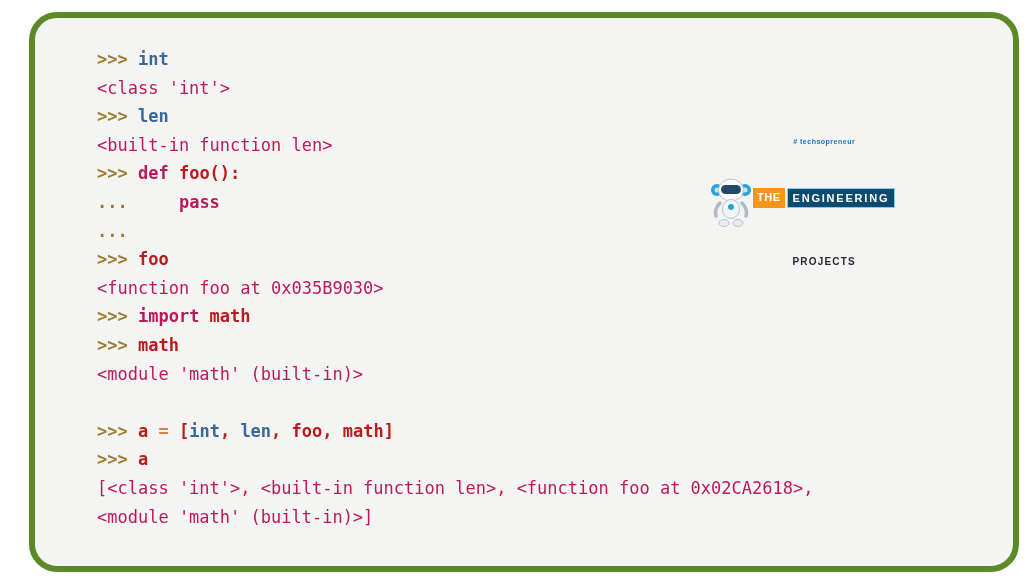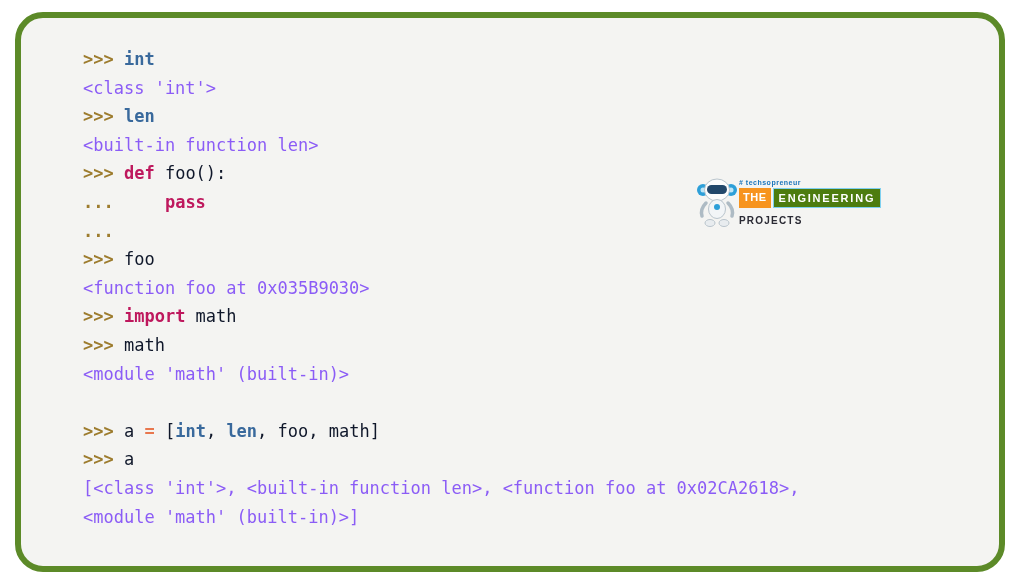--- a/index.html
+++ b/index.html
@@ -10,58 +10,59 @@
   }
   .canvas {
     position: relative;
     width: 1024px;
     height: 586px;
     background: #ffffff;
     overflow: hidden;
   }
   .terminal-frame {
     position: absolute;
-    left: 15px;
+    left: 29px;
     top: 12px;
     width: 978px;
     height: 548px;
     background: #f4f4f2;
     border: 6px solid #5c8a28;
     border-radius: 28px;
   }
   .code {
     margin: 0;
     padding: 27px 16px 0 62px;
     font-family: "DejaVu Sans Mono", monospace;
     font-size: 17px;
     line-height: 28.6px;
   }
   .code-line { white-space: pre; }
   .tok-prompt   { color: #9d7c2e; font-weight: bold; }
   .tok-keyword  { color: #be185d; font-weight: bold; }
   .tok-builtin  { color: #39699c; font-weight: bold; }
-  .tok-plain    { color: #0f172a; font-weight: normal; }
+  .tok-plain    { color: #b91c1c; font-weight: bold; }
   .tok-operator { color: #e8774e; font-weight: bold; }
-  .tok-output   { color: #8b5cf6; font-weight: normal; }
+  .tok-output   { color: #be185d; font-weight: normal; }
 
   .logo {
     position: absolute;
     left: 675px;
     top: 158px;
     width: 168px;
     height: 52px;
     display: flex;
     align-items: center;
   }
   .robot { flex: 0 0 auto; margin-right: 1px; }
   .logo-text {
     flex: 1 1 auto;
     display: flex;
     flex-direction: column;
-    align-items: flex-start;
+    align-items: center;
+    gap: 41px;
   }
   .logo-hashtag {
     color: #1b75bc;
     font-size: 7px;
     font-weight: bold;
     letter-spacing: 0.5px;
     margin-bottom: 2px;
   }
   .logo-row {
     display: flex;
@@ -70,21 +71,21 @@
   .logo-the {
     background: #f7941e;
     color: #ffffff;
     font-size: 11px;
     font-weight: bold;
     padding: 3px 4px;
     margin-right: 2px;
     letter-spacing: 0.5px;
   }
   .logo-engineering {
-    background: #4d7c0f;
+    background: #0c4a6e;
     color: #ffffff;
     font-size: 11px;
     font-weight: bold;
     padding: 3px 5px;
     letter-spacing: 1.8px;
     border: 1px solid #7fd0f0;
   }
   .logo-projects {
     color: #2a2a34;
     font-size: 10px;

